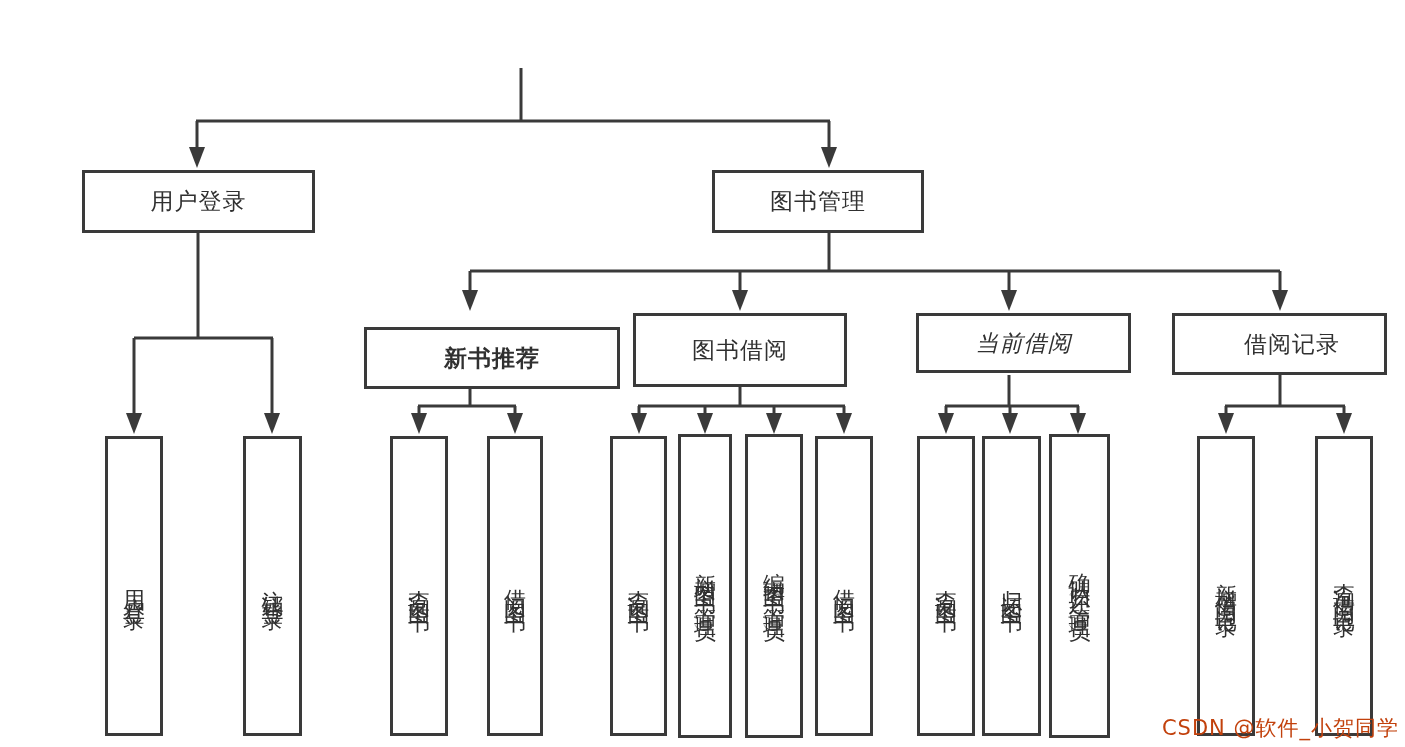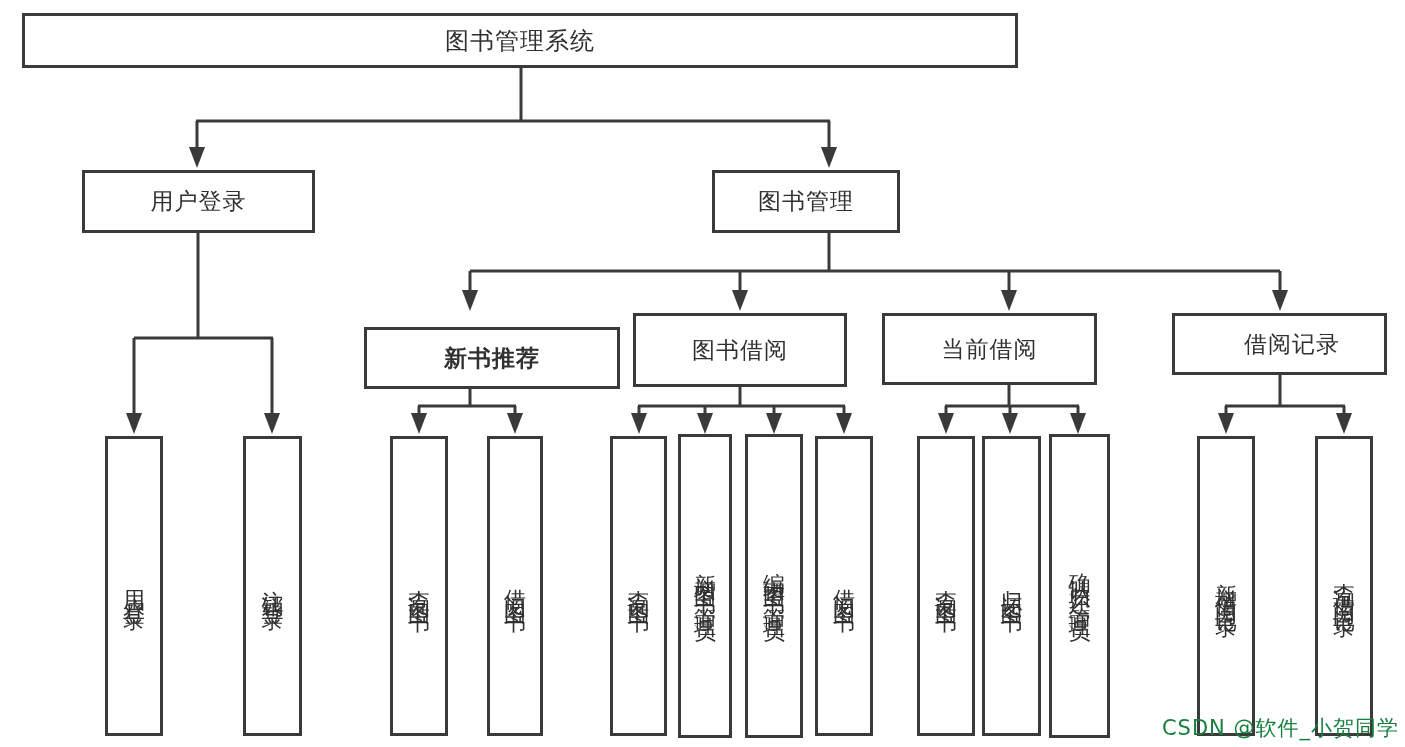--- a/index.html
+++ b/index.html
@@ -43,21 +43,21 @@
     position:absolute;
     left:0;top:0;
     width:1405px;height:747px;
     pointer-events:none;
   }
   #watermark{
     position:absolute;
     right:6px;
     bottom:5px;
     font-size:21px;
-    color:#15803d;
+    color:#c2410c;
     letter-spacing:1px;
     z-index:5;
     white-space:nowrap;
   }
 </style>
 </head>
 <body>
 
 <div id="canvas">
 
@@ -127,38 +127,35 @@
 
       <polygon points="946,434 938,413 954,413"></polygon>
       <polygon points="1010,434 1002,413 1018,413"></polygon>
       <polygon points="1078,434 1070,413 1086,413"></polygon>
 
       <polygon points="1226,434 1218,413 1234,413"></polygon>
       <polygon points="1344,434 1336,413 1352,413"></polygon>
     </g>
   </svg>
 
-  <div class="node root" style="left:22px;top:13px;width:996px;height:55px;">
-    <span class="lbl">图书管理系统</span>
-  </div>
 
   <div class="node" style="left:82px;top:170px;width:233px;height:63px;">
     <span class="lbl">用户登录</span>
   </div>
-  <div class="node" style="left:712px;top:170px;width:188px;height:63px;">
+  <div class="node" style="left:712px;top:170px;width:212px;height:63px;">
     <span class="lbl">图书管理</span>
   </div>
 
   <div class="node" style="left:364px;top:327px;width:256px;height:62px;font-weight:bold;">
     <span class="lbl">新书推荐</span>
   </div>
   <div class="node" style="left:633px;top:313px;width:214px;height:74px;">
     <span class="lbl">图书借阅</span>
   </div>
-  <div class="node" style="left:882px;top:313px;width:215px;height:72px;">
+  <div class="node" style="left:916px;top:313px;width:215px;height:60px;font-style:italic;">
     <span class="lbl">当前借阅</span>
   </div>
   <div class="node" style="left:1172px;top:313px;width:215px;height:62px;padding-left:25px;">
     <span class="lbl">借阅记录</span>
   </div>
 
   <div class="node leaf" style="left:105px;width:58px;">
     <span class="lbl">用户登录</span>
   </div>
   <div class="node leaf" style="left:243px;width:59px;">

